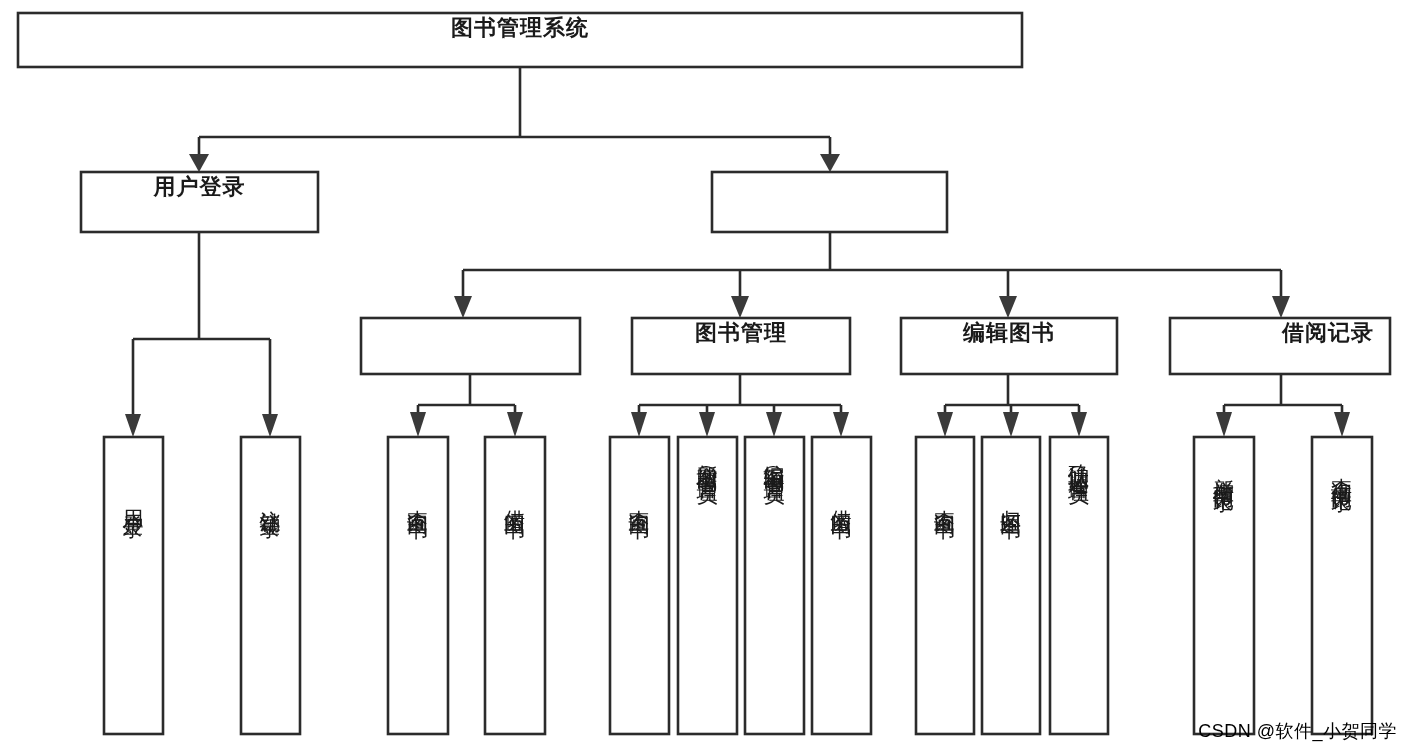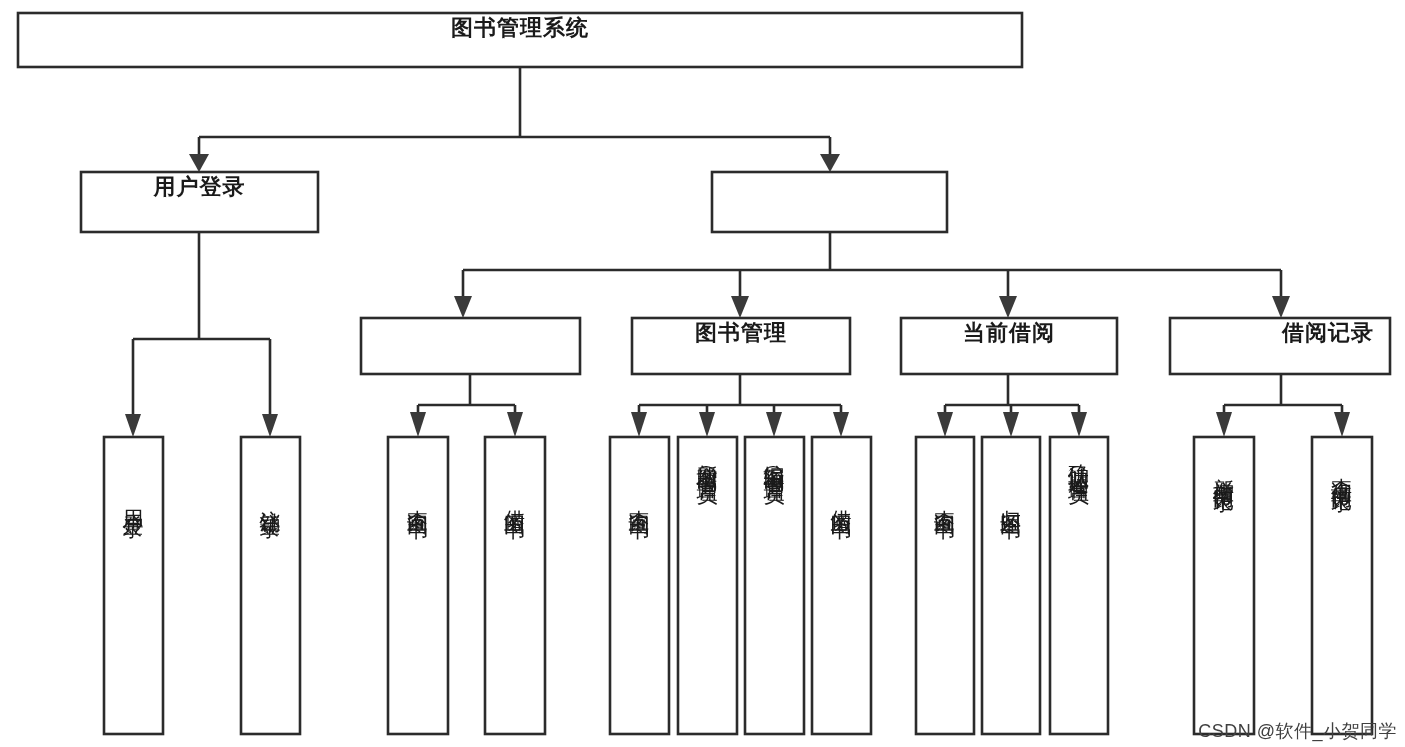--- a/index.html
+++ b/index.html
@@ -73,21 +73,21 @@
     color: #1a1a1a;
     white-space: nowrap;
     letter-spacing: 1px;
   }
   #watermark {
     position: absolute;
     right: 8px;
     bottom: 4px;
     font-family: "Liberation Sans", "DejaVu Sans", sans-serif;
     font-size: 18px;
-    color: #404040;
+    color: #000000;
     letter-spacing: 0.5px;
     white-space: nowrap;
     pointer-events: none;
   }
 </style>
 </head>
 <body>
 
 <div id="diagram-root">
 
@@ -196,21 +196,21 @@
   </div>
 
   <div class="hlabel-wrap" style="left:81px; top:172px; width:237px; height:60px;">
     <span class="hlabel-text">用户登录</span>
   </div>
 
   <div class="hlabel-wrap" style="left:632px; top:318px; width:218px; height:56px;">
     <span class="hlabel-text">图书管理</span>
   </div>
   <div class="hlabel-wrap" style="left:901px; top:318px; width:216px; height:56px;">
-    <span class="hlabel-text">当前借阅</span>
+    <span class="hlabel-text">编辑图书</span>
   </div>
   <div class="hlabel-wrap" style="left:1218px; top:318px; width:220px; height:56px;">
     <span class="hlabel-text">借阅记录</span>
   </div>
 
   <div class="vlabel-wrap" style="left:104px; top:437px; width:59px; height:297px; padding-top:56px;">
     <span class="vlabel-text">用户登录</span>
   </div>
   <div class="vlabel-wrap" style="left:241px; top:437px; width:59px; height:297px; padding-top:56px;">
     <span class="vlabel-text">注销登录</span>

